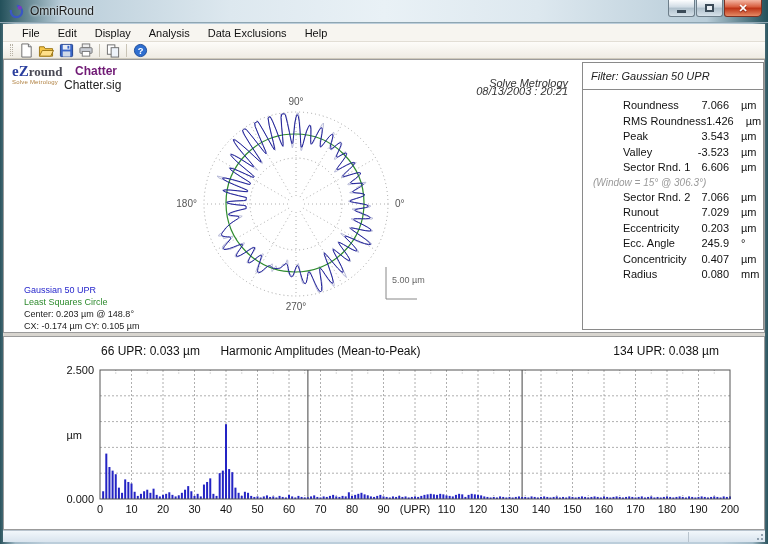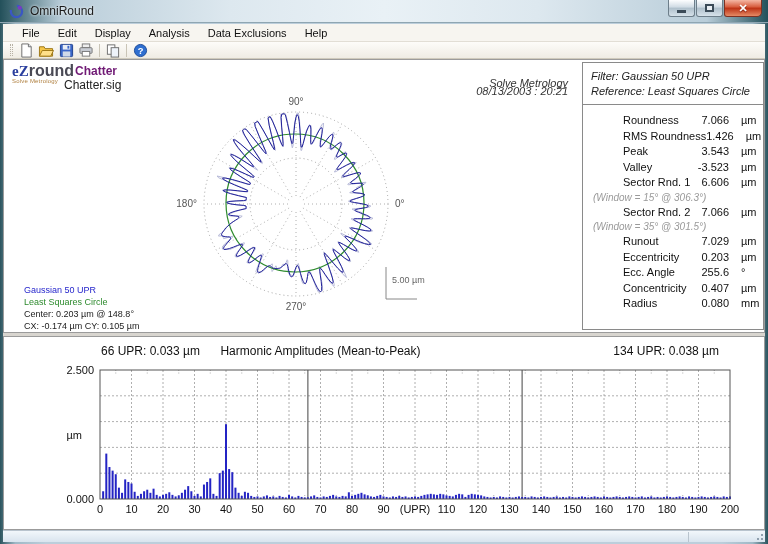--- a/index.html
+++ b/index.html
@@ -35,21 +35,21 @@
   .tb-sep { width:1px; height:13px; background:#c9c4b6; margin:0 3px; }
 
   
   .client { position:absolute; left:3px; top:59px; width:762px; height:471px; background:#d8d5cf; }
   .top-section { position:absolute; left:0; top:0; width:762px; height:274px; background:#ffffff; border:1px solid #9b9b9b; }
   .bottom-section { position:absolute; left:0; top:277px; width:762px; height:194px; background:#ffffff; border:1px solid #9b9b9b; }
 
   
   .logo { position:absolute; left:8px; top:6px; width:52px; line-height:10px; }
   .logo .ez { font-family:"Liberation Serif",serif; font-weight:bold; font-size:15px; color:#2b3f9e; }
-  .logo .round { font-family:Liberation Sans, sans-serif; font-weight:bold; font-size:16px; color:#4a4a55; }
+  .logo .round { font-family:Liberation Serif, serif; font-weight:bold; font-size:13px; color:#4a4a55; }
   .logo .sub { font-size:6px; color:#b08040; letter-spacing:0.2px; }
   .doc-title { position:absolute; left:60px; top:4px; font-size:12px; font-weight:bold; color:#701a75;margin-left:11px; }
   .doc-file  { position:absolute; left:60px; top:18px; font-size:12px; color:#222; }
   .datetime  { position:absolute; right:196px; top:4px; font-size:11px; font-style:italic; color:#333; text-align:left;margin-top:21px; }
   .vendor    { position:absolute; right:196px; top:17px; font-size:11px; font-style:italic; color:#333; text-align:right; }
 
   
   .polar-legend { position:absolute; left:20px; top:224px; font-size:9px; line-height:12px; color:#222; }
   .pl-filter { color:#2626cc; }
   .pl-ref { color:#2e8b2e; }
@@ -201,21 +201,20 @@
       <div class="polar-legend">
         <div class="pl-filter">Gaussian 50 UPR</div>
         <div class="pl-ref">Least Squares Circle</div>
         <div>Center: 0.203 µm @ 148.8°</div>
         <div>CX: -0.174 µm   CY: 0.105 µm</div>
       </div>
 
       <div class="stats-panel">
         <div class="stats-head">
           <div>Filter:   Gaussian 50 UPR</div>
-          <div>Reference:   Least Squares Circle</div>
         </div>
         <div class="stats-rows" id="stats-rows">
             <div class="srow">
               <span class="lbl">Roundness</span>
               <span class="val">7.066</span>
               <span class="unit">µm</span>
             </div>
             <div class="srow">
               <span class="lbl">RMS Roundness</span>
               <span class="val">1.426</span>
@@ -235,34 +234,33 @@
               <span class="lbl">Sector Rnd. 1</span>
               <span class="val">6.606</span>
               <span class="unit">µm</span>
             </div>
             <div class="snote">(Window = 15°  @ 306.3°)</div>
             <div class="srow">
               <span class="lbl">Sector Rnd. 2</span>
               <span class="val">7.066</span>
               <span class="unit">µm</span>
             </div>
-            <div class="snote">(Window = 35°  @ 301.5°)</div>
             <div class="srow">
               <span class="lbl">Runout</span>
               <span class="val">7.029</span>
               <span class="unit">µm</span>
             </div>
             <div class="srow">
               <span class="lbl">Eccentricity</span>
               <span class="val">0.203</span>
               <span class="unit">µm</span>
             </div>
             <div class="srow">
               <span class="lbl">Ecc. Angle</span>
-              <span class="val">255.6</span>
+              <span class="val">245.9</span>
               <span class="unit">°</span>
             </div>
             <div class="srow">
               <span class="lbl">Concentricity</span>
               <span class="val">0.407</span>
               <span class="unit">µm</span>
             </div>
             <div class="srow">
               <span class="lbl">Radius</span>
               <span class="val">0.080</span>

